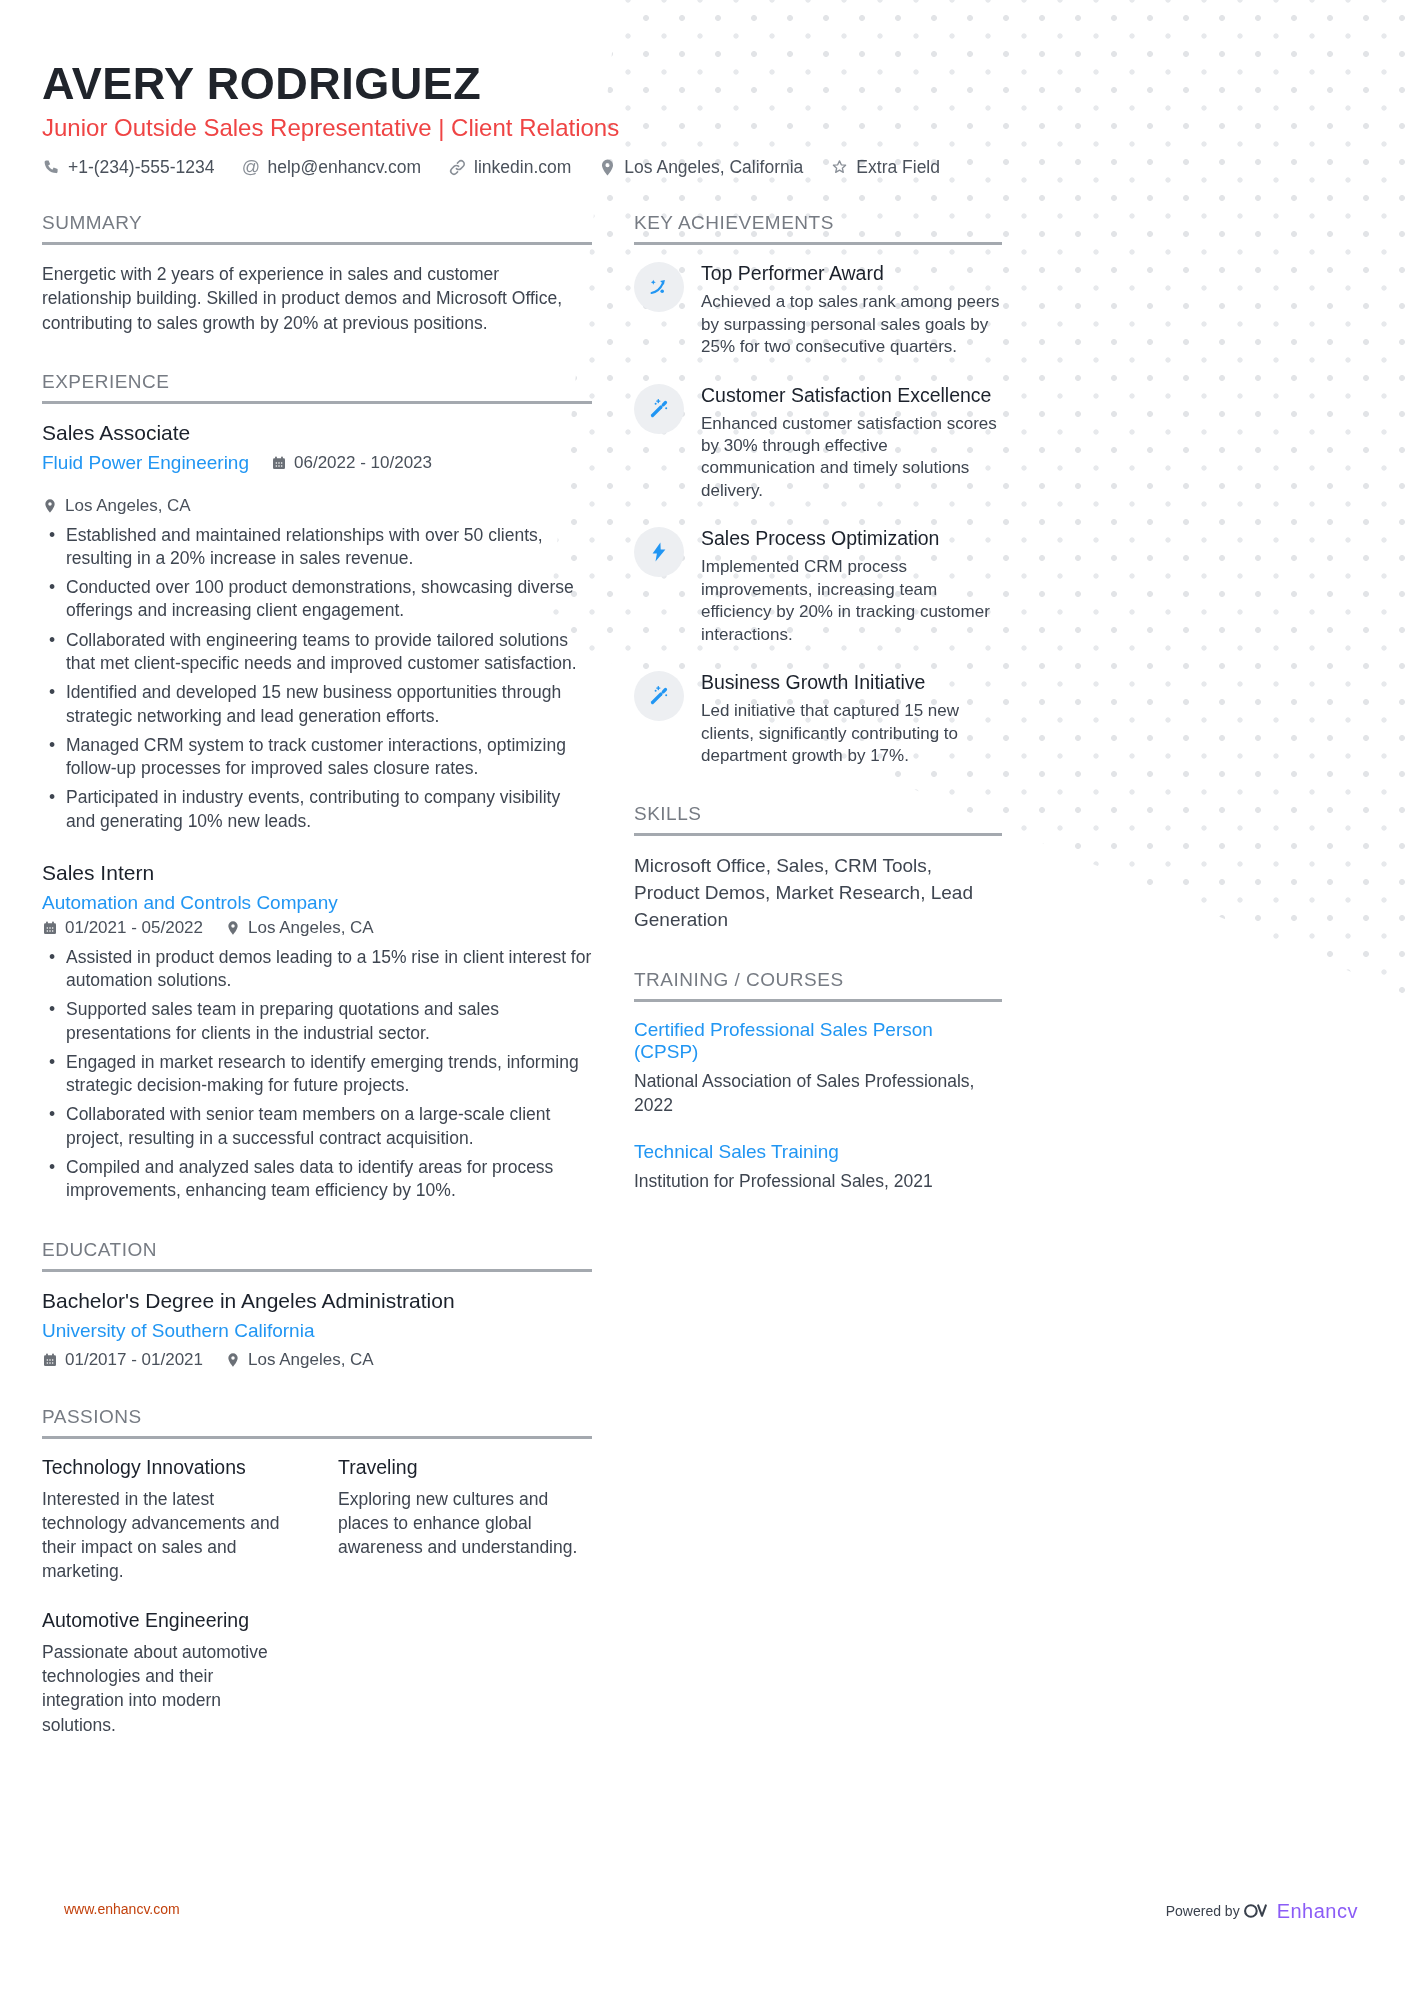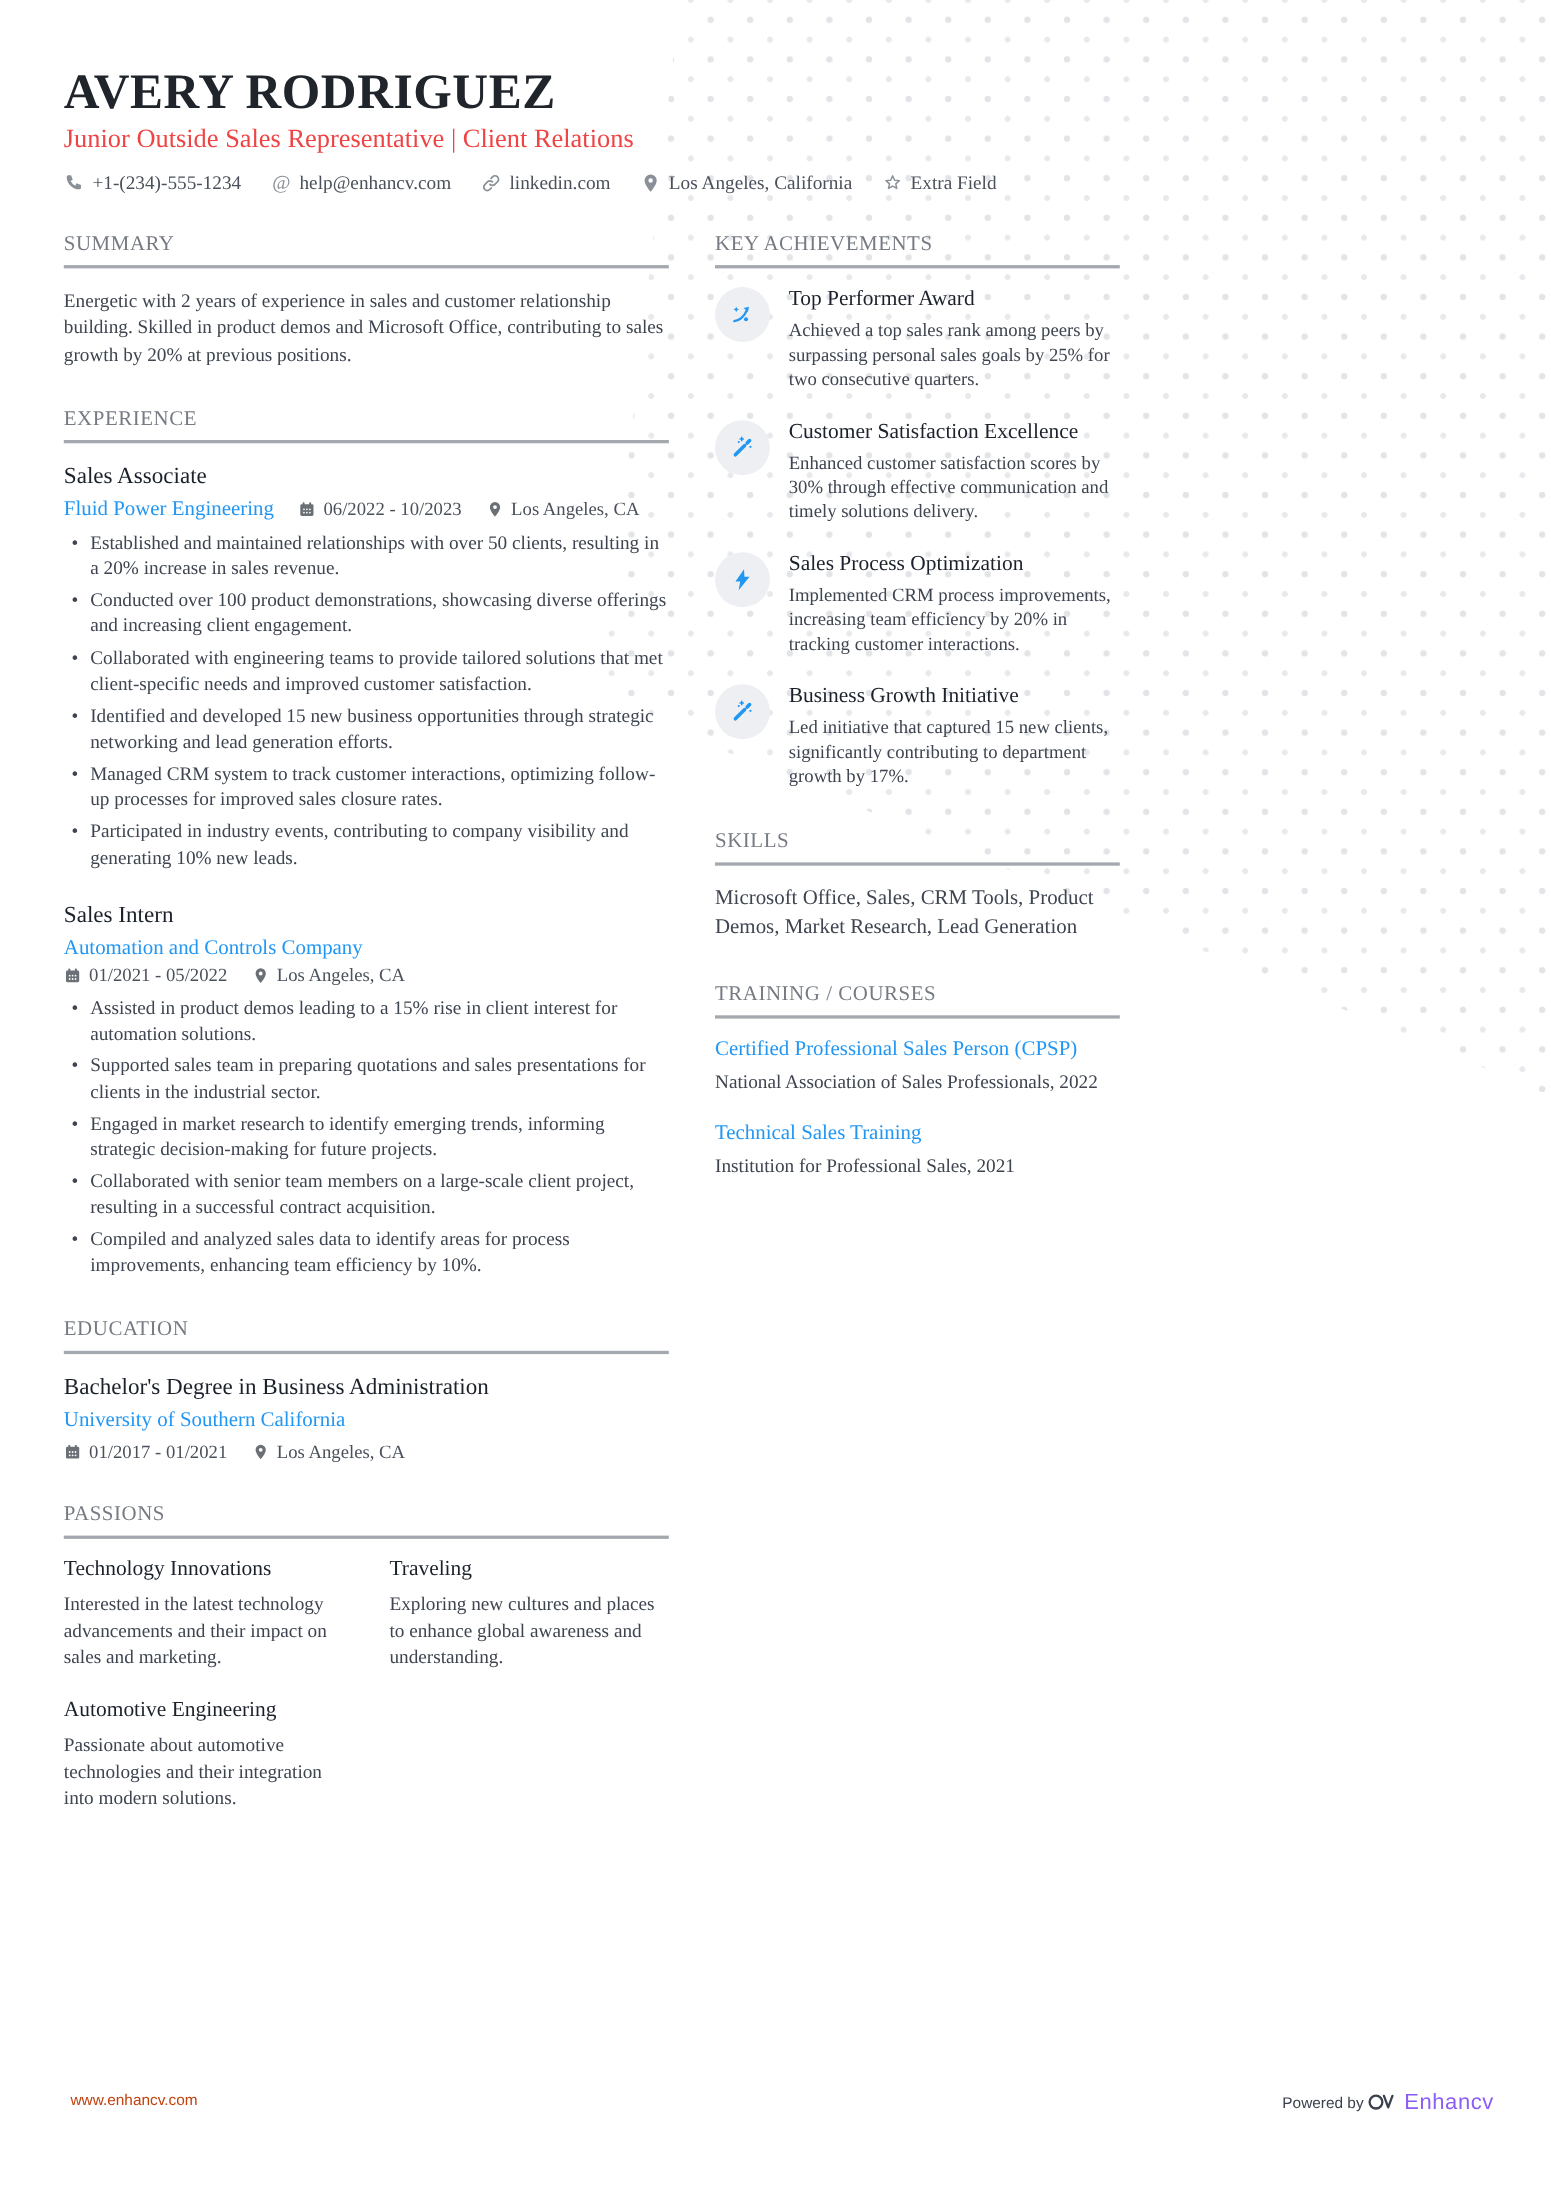--- a/index.html
+++ b/index.html
@@ -9,21 +9,21 @@
     color:#3e4550;-webkit-font-smoothing:antialiased;overflow:hidden;
   }
   .dots{
     position:absolute;top:0;left:520px;right:0;height:1060px;z-index:0;
     background-image:
       radial-gradient(circle, #e2e4e7 2.6px, transparent 3.3px),
       radial-gradient(circle, #e7e9ec 2.3px, transparent 3.0px);
     background-size:36px 36px;background-position:0 0,18px 18px;
     clip-path:polygon(11% 0, 100% 0, 100% 94%, 3% 60%);
   }
-  .page{position:relative;z-index:1;padding:60px 75px 0 58px;font-family:Liberation Serif, serif;}
+  .page{position:relative;z-index:1;padding:60px 75px 0 42px;}
 
   
   .name{font-size:45px;font-weight:600;color:#20242b;letter-spacing:.5px;line-height:1.05;}
   .headline{font-size:24px;color:#ef4444;margin-top:7px;}
   .contact-row{display:flex;align-items:center;gap:27px;margin-top:15px;
     font-size:17.5px;color:#4a515b;}
   .contact-item{display:flex;align-items:center;gap:7px;}
   .cicon{width:19px;height:19px;flex:none;display:inline-flex;align-items:center;justify-content:center;}
   .cicon svg{width:19px;height:19px;}
   .at-glyph{font-size:18px;color:#8a9098;}
@@ -224,21 +224,21 @@
             <li>Supported sales team in preparing quotations and sales presentations for clients in the industrial sector.</li>
             <li>Engaged in market research to identify emerging trends, informing strategic decision-making for future projects.</li>
             <li>Collaborated with senior team members on a large-scale client project, resulting in a successful contract acquisition.</li>
             <li>Compiled and analyzed sales data to identify areas for process improvements, enhancing team efficiency by 10%.</li>
           </ul>
         </div>
       </div>
 
       <div class="sec">
         <div class="sec-head">EDUCATION</div>
-        <div class="degree">Bachelor's Degree in Business Administration</div>
+        <div class="degree">Bachelor's Degree in Angeles Administration</div>
         <div class="school">University of Southern California</div>
         <div class="meta-row">
           <span class="meta">
             <span class="micon">
               <svg viewBox="0 0 24 24">
                   <rect x="3" y="5" width="18" height="16" rx="2" fill="#6b7077"></rect>
                   <rect x="6.2" y="2.3" width="2.6" height="4.2" rx="1" fill="#6b7077"></rect>
                   <rect x="15.2" y="2.3" width="2.6" height="4.2" rx="1" fill="#6b7077"></rect>
                   <circle cx="8" cy="12" r="1.2" fill="#fff"></circle>
                   <circle cx="12" cy="12" r="1.2" fill="#fff"></circle>

